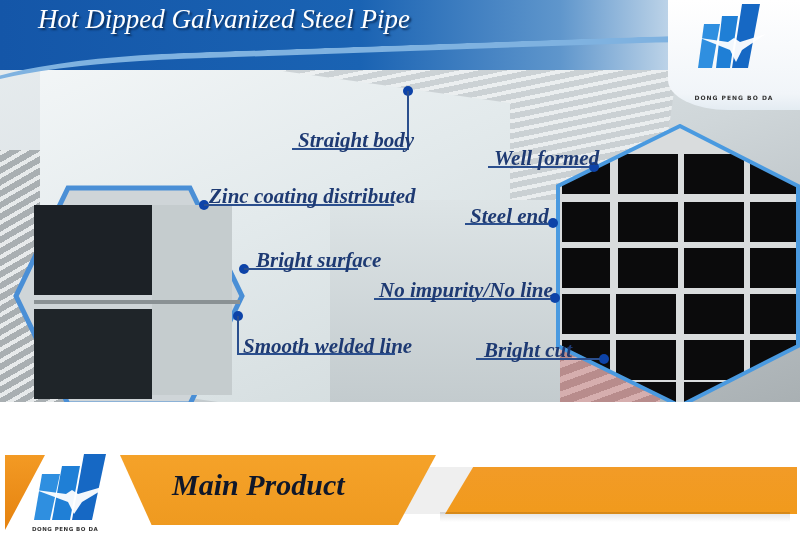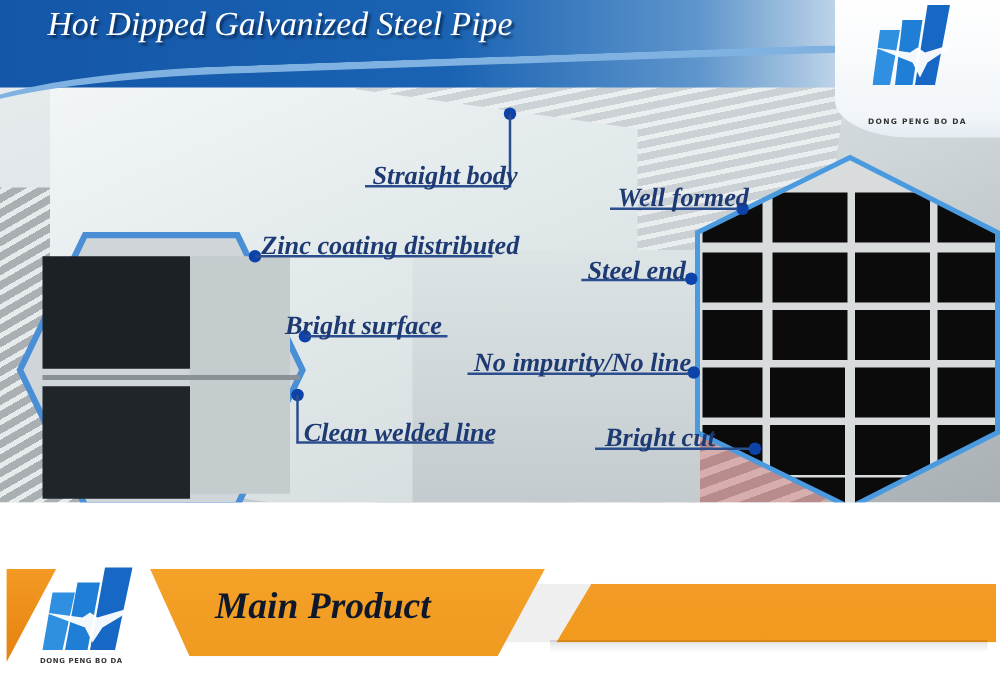--- a/index.html
+++ b/index.html
@@ -133,26 +133,26 @@
 <div class="vline" style="left:407px;top:91px;height:57px;"></div>
 <div class="uline" style="left:292px;top:148px;width:117px;"></div>
 <div class="callout" style="left:298px;top:128px;">Straight body</div>
 
 <div class="dot" style="left:199px;top:200px;"></div>
 <div class="uline" style="left:204px;top:204px;width:190px;"></div>
 <div class="callout" style="left:209px;top:184px;">Zinc coating distributed</div>
 
 <div class="dot" style="left:239px;top:264px;"></div>
 <div class="uline" style="left:244px;top:268px;width:114px;"></div>
-<div class="callout" style="left:228px;top:248px;text-align:center;">Bright surface</div>
+<div class="callout" style="left:256px;top:248px;text-align:center;">Bright surface</div>
 
 <div class="dot" style="left:233px;top:311px;"></div>
 <div class="vline" style="left:237px;top:316px;height:38px;"></div>
 <div class="uline" style="left:237px;top:353px;width:158px;"></div>
-<div class="callout" style="left:243px;top:334px;">Clean welded line</div>
+<div class="callout" style="left:243px;top:334px;">Smooth welded line</div>
 
 <div class="dot" style="left:589px;top:162px;"></div>
 <div class="uline" style="left:488px;top:166px;width:102px;"></div>
 <div class="callout" style="left:494px;top:146px;">Well formed</div>
 
 <div class="dot" style="left:548px;top:218px;"></div>
 <div class="uline" style="left:465px;top:223px;width:84px;"></div>
 <div class="callout" style="left:470px;top:204px;">Steel end</div>
 
 <div class="dot" style="left:550px;top:293px;"></div>

